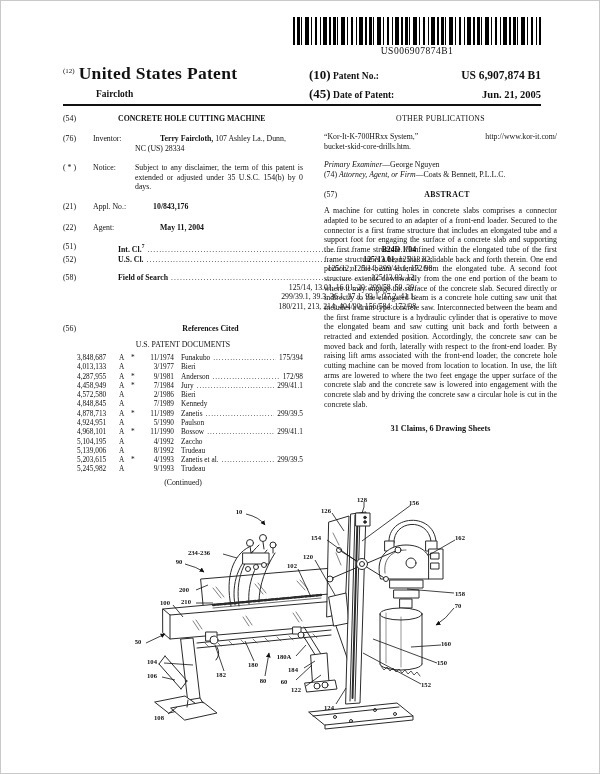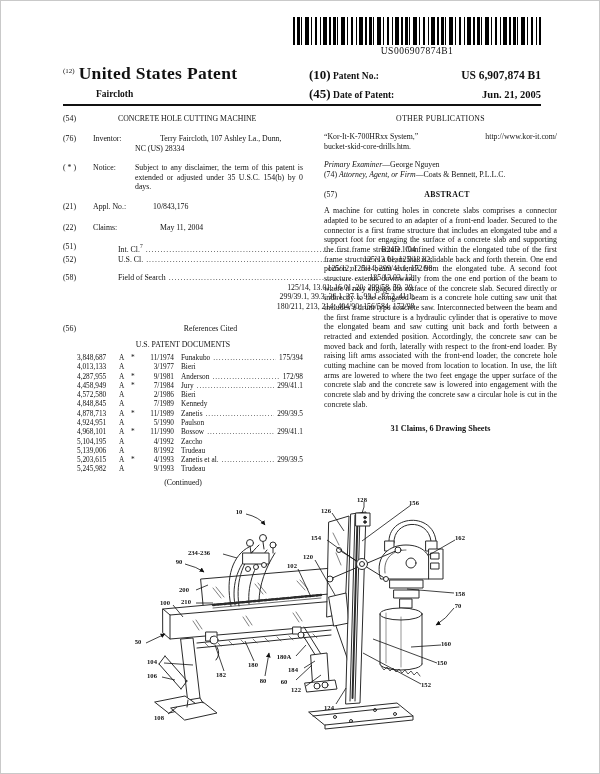--- a/index.html
+++ b/index.html
@@ -30,21 +30,21 @@
   
   .col{font-size:7.8px;line-height:9.4px;}
   .col-left{left:62px;top:111px;width:240px;}
   .col-right{left:323px;top:111px;width:233px;}
   .item{display:flex;margin-top:9px;}
   .inum{width:30px;flex:0 0 30px;}
   .ibody{flex:1;}
   .lblcol{display:flex;}
   .lblcol .lbl{width:42px;flex:0 0 42px;}
   .lblcol .val{flex:1;text-align:justify;}
-  b,.b{font-weight:normal;padding-left:25px;}
+  b,.b{font-weight:bold;padding-left:25px;}
   .dotline{display:flex;align-items:baseline;}
   .dots{flex:1;overflow:hidden;white-space:nowrap;margin:0 3px;letter-spacing:1px;}
   .rt{text-align:right;}
   .ctr{text-align:center;}
   .sup{font-size:5.5px;vertical-align:4px;}
 
   
   .refs{margin-top:4px;padding-left:14px;}
   .ref-row{display:flex;align-items:baseline;line-height:9.3px;}
   .ref-num{flex:0 0 42px;}
@@ -122,21 +122,21 @@
     </div>
 
     <div class="item" style="margin-top:11px">
       <span class="inum">(21)</span>
       <div class="ibody"><span>Appl. No.:</span> <b>10/843,176</b></div>
     </div>
 
     <div class="item" style="margin-top:11px">
       <span class="inum">(22)</span>
       <div class="ibody lblcol">
-        <span class="lbl">Claims:</span>
+        <span class="lbl">Agent:</span>
         <b>May 11, 2004</b>
       </div>
     </div>
 
     <div class="item" style="margin-top:10px">
       <span class="inum">(51)</span>
       <div class="ibody dotline">
         <span class="b"><span>Int. Cl.</span><span class="sup">7</span></span>
         <span class="dots">................................................................................</span>
         <b>B24D 1/04</b>

